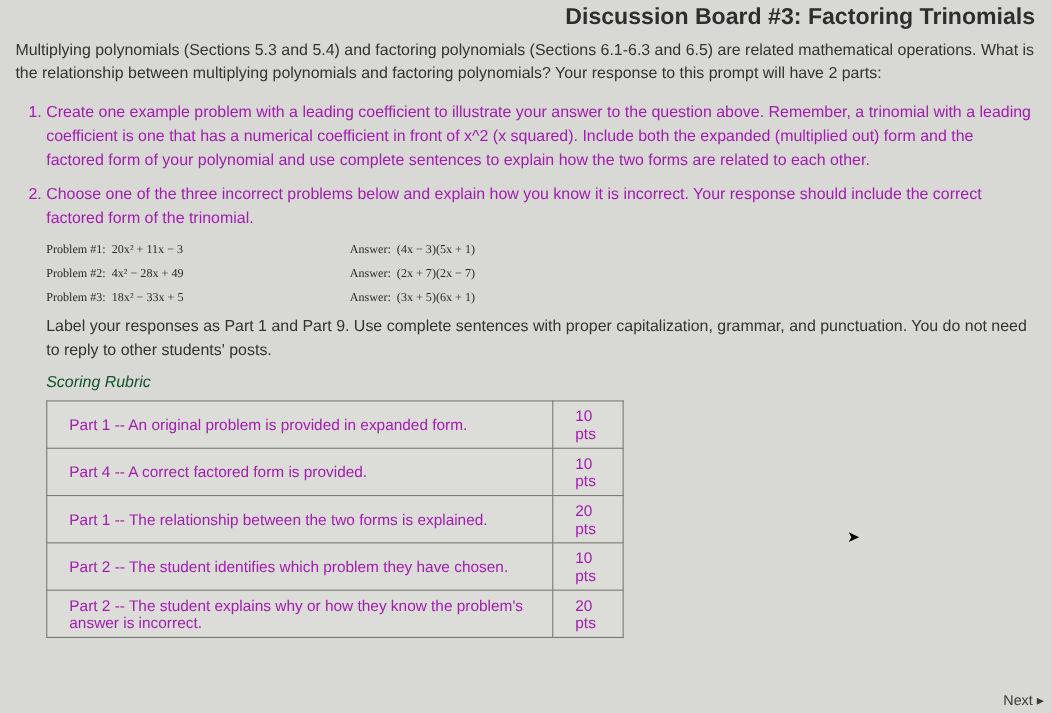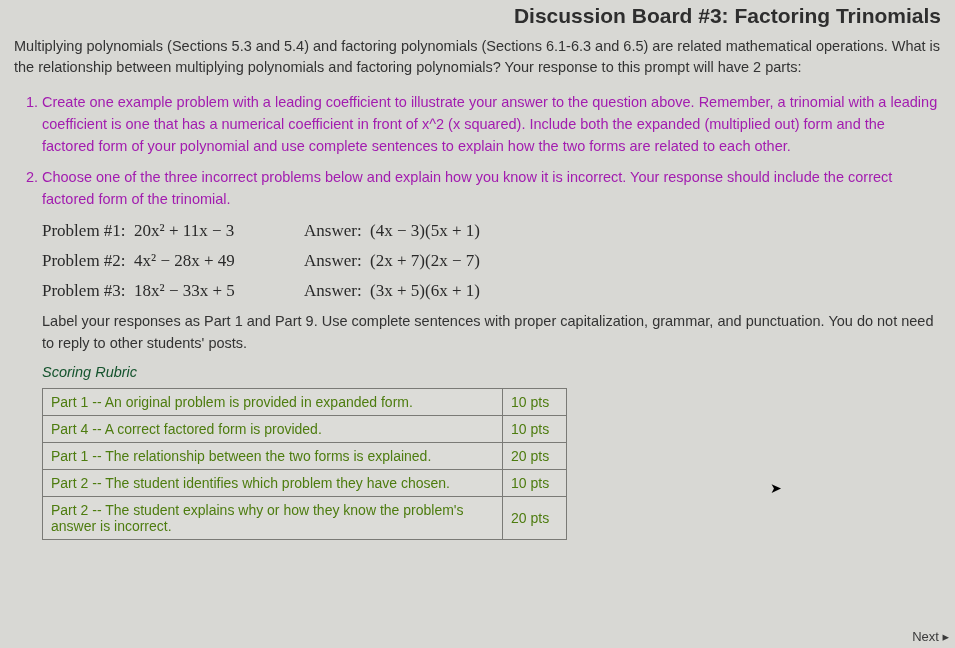--- a/index.html
+++ b/index.html
@@ -40,22 +40,22 @@
       color: #a21caf;
       margin-bottom: 10px;
     }
     .problems {
       padding-left: 28px;
       margin-top: 6px;
       margin-bottom: 10px;
     }
     .problem-row {
       display: flex;
-      gap: 22px;
-      font-size: 17px;
+      gap: 36px;
+      font-size: 11px;
       font-family: 'Times New Roman', serif;
       margin-bottom: 10px;
       color: #2a2a2a;
       align-items: flex-end;
     }
     .problem-label { min-width: 240px; }
     .math { font-family: 'Times New Roman', serif; }
     .closing {
       font-size: 14.5px;
       line-height: 1.5;
@@ -71,22 +71,22 @@
       font-style: italic;
     }
     table {
       margin-left: 28px;
       border-collapse: collapse;
       font-size: 14px;
       background: #dcdcd8;
     }
     td {
       border: 1px solid #7a7a76;
-      padding: 5px 8px;
-      color: #4d7c0f;
+      padding: 5px 20px;
+      color: #a21caf;
       vertical-align: middle;
     }
     td.desc { width: 460px; }
     td.pts { width: 64px; }
     .next {
       position: absolute;
       bottom: 4px;
       right: 6px;
       font-size: 13px;
       color: #3a3a3a;

